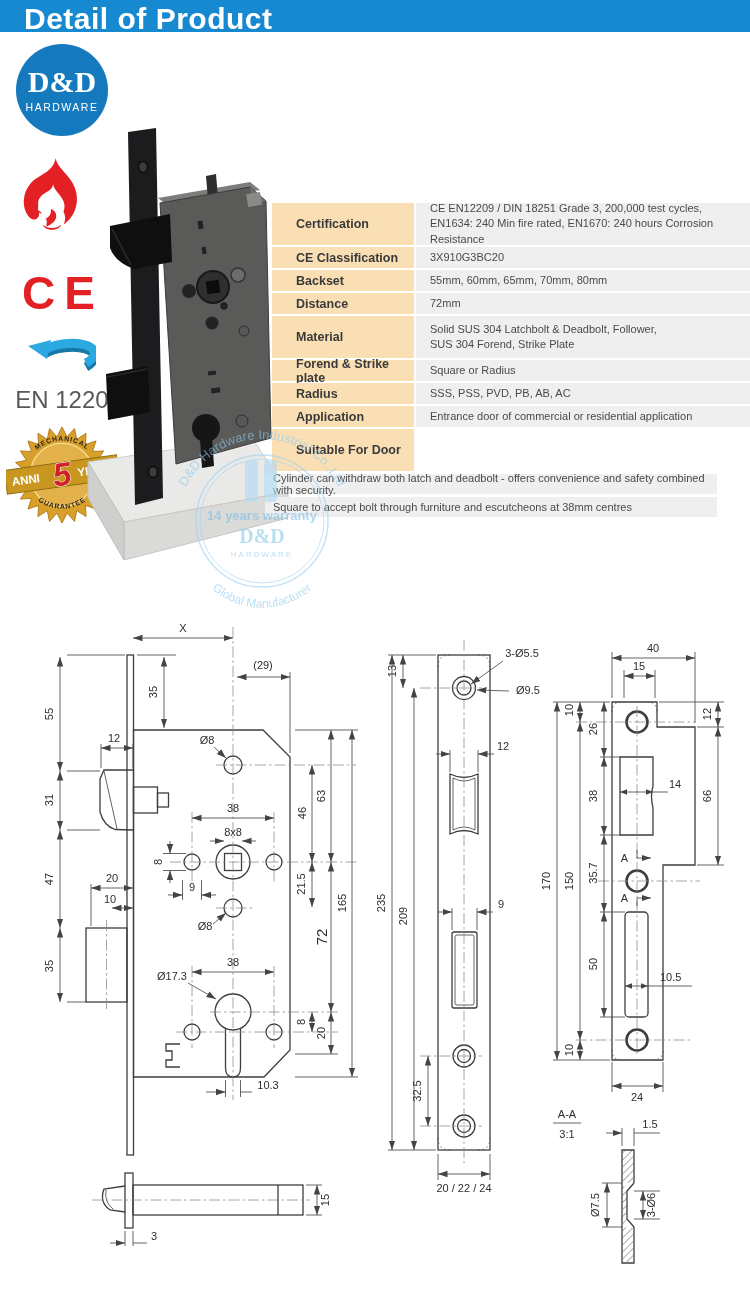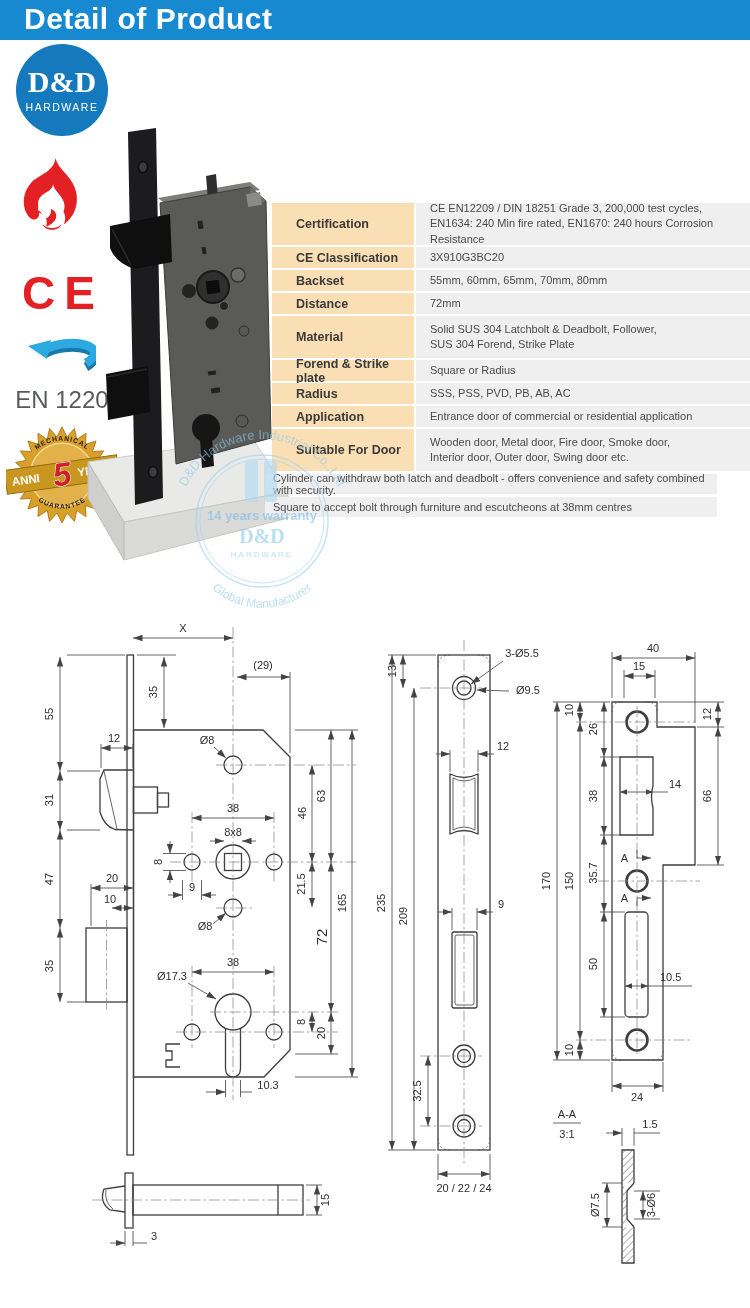--- a/index.html
+++ b/index.html
@@ -1,19 +1,19 @@
 <!DOCTYPE html>
 <html><head>
 <meta charset="utf-8">
 <style>
   html,body{margin:0;padding:0;background:#fff;}
   body{width:750px;height:1308px;position:relative;font-family:"Liberation Sans",sans-serif;overflow:hidden;}
   .abs{position:absolute;}
   
-  .header{left:0;top:0;width:750px;height:40px;background:#1689d1;}
+  .header{left:0;top:0;width:750px;height:32px;background:#1689d1;}
   .header h1{margin:0;padding:0 0 0 24px;font-size:30px;line-height:38px;font-weight:bold;color:#fff;letter-spacing:.5px;}
   
   .logo{left:16px;top:44px;width:92px;height:92px;border-radius:50%;background:#1579be;color:#fff;
         display:flex;flex-direction:column;align-items:center;justify-content:center;}
   .logo .dd{font-family:"Liberation Serif",serif;font-weight:bold;font-size:30px;line-height:1;}
   .logo .hw{font-size:10.5px;letter-spacing:1.5px;margin-top:4px;}
   
   .en-label{left:6px;top:386px;width:116px;text-align:right;font-size:24px;color:#58595b;}
   .ce-text{left:14px;top:266px;width:90px;text-align:right;font-size:46px;font-weight:bold;color:#e32124;letter-spacing:9px;}
   
@@ -158,22 +158,20 @@
   <div class="row">
     <div class="lab h1">Radius</div>
     <div class="val h1">SSS, PSS, PVD, PB, AB, AC</div>
   </div>
   <div class="row">
     <div class="lab h1">Application</div>
     <div class="val h1">Entrance door of commercial or residential application</div>
   </div>
   <div class="row">
     <div class="lab h2">Suitable For Door</div>
-    <div class="val h2">Wooden door, Metal door, Fire door, Smoke door,
-Interior door, Outer door, Swing door etc.</div>
   </div>
 </div>
 
 <div class="abs note" style="top:474px;">Cylinder can withdraw both latch and deadbolt - offers convenience and safety combined with security.</div>
 <div class="abs note" style="top:497px;">Square to accept bolt through furniture and escutcheons at 38mm centres</div>
 
 <svg class="wm abs" viewBox="0 0 230 210">
   <defs>
     <path id="wmTop" d="M28,115 A84,84 0 0 1 196,115" fill="none"></path>
     <path id="wmBot" d="M40,148 A76,76 0 0 0 184,148" fill="none"></path>

